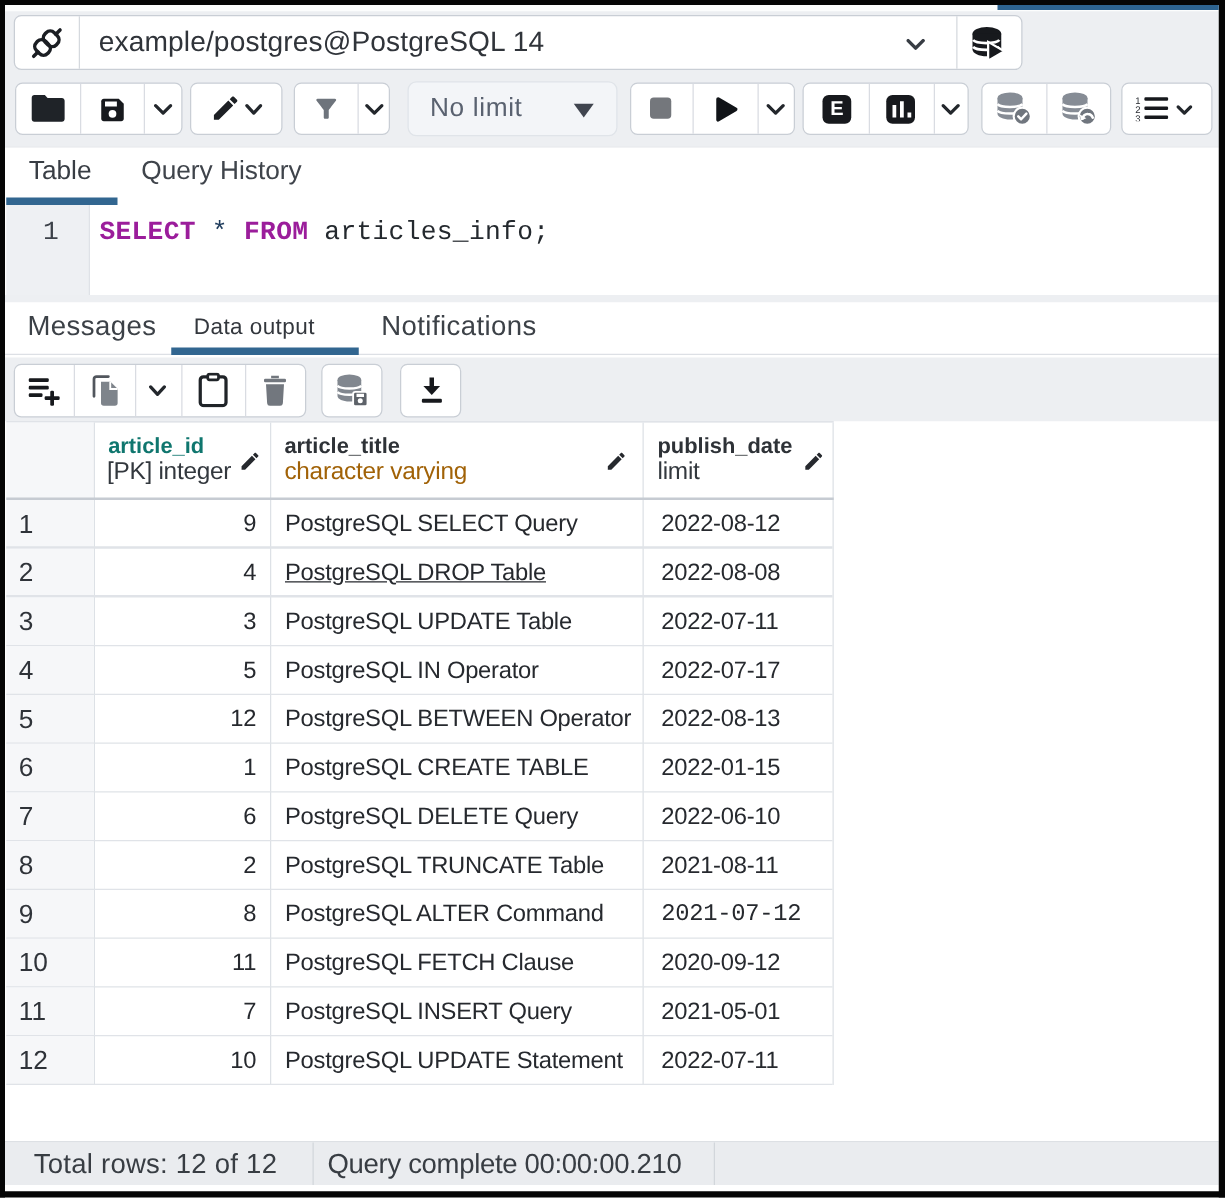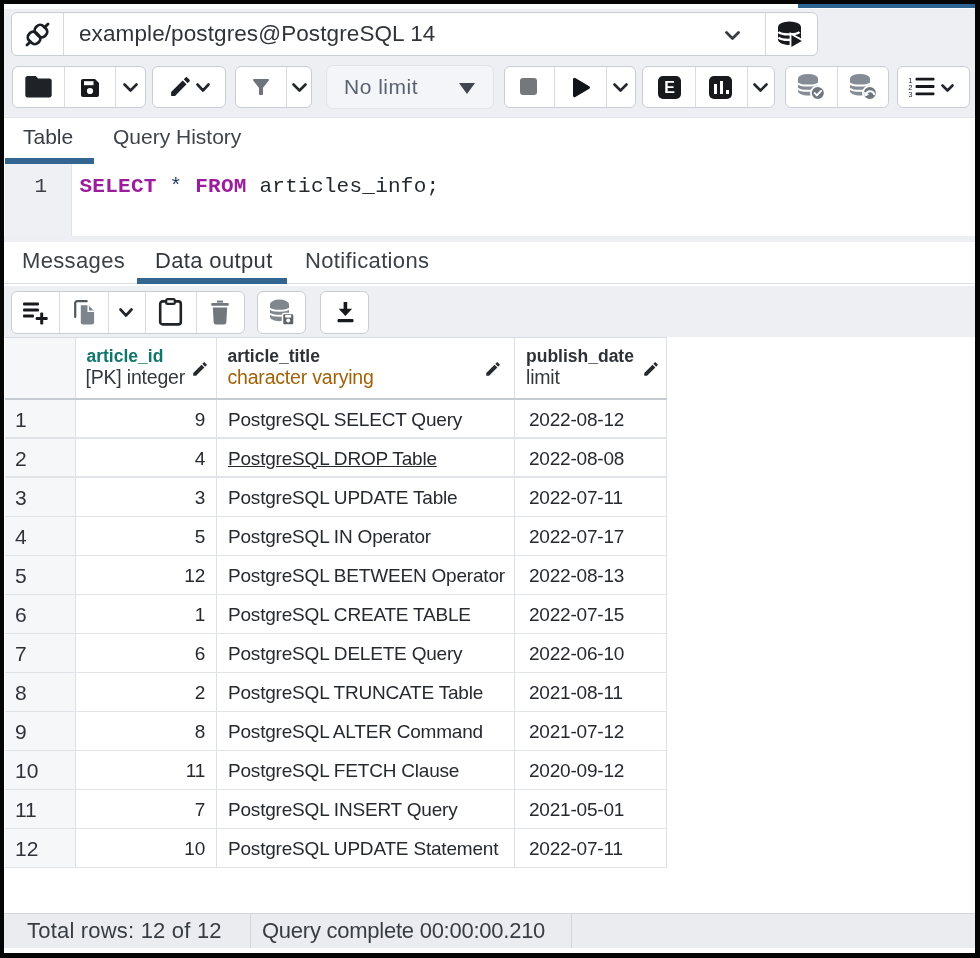--- a/index.html
+++ b/index.html
@@ -187,21 +187,21 @@
 <div class="abs" style="left:5px;top:157.5px;width:89px;height:6px;background:#326690;"></div>
 
 <div class="abs" style="left:4px;top:163.5px;width:971px;height:72.5px;background:#fff;"></div>
 <div class="abs" style="left:5px;top:163.5px;width:66.5px;height:72.5px;background:#eef0f3;border-right:1px solid #dfe2e7;"></div>
 <div class="abs" style="left:0px;top:169px;width:47px;height:35px;line-height:35px;text-align:right;font-family:'Liberation Mono',monospace;font-size:21px;color:#3c4149;">1</div>
 <div class="abs" style="left:79.5px;top:169px;height:35px;line-height:35px;font-family:'Liberation Mono',monospace;font-size:21px;letter-spacing:0.25px;color:#24292e;"><b style="color:#9b1d9b;">SELECT</b> <span style="color:#1f3c5c;">*</span> <b style="color:#9b1d9b;">FROM</b> articles_info;</div>
 
 <div class="abs" style="left:4px;top:236px;width:971px;height:6px;background:#edeff2;"></div>
 <div class="abs" style="left:4px;top:242px;width:971px;height:42px;background:#fff;border-bottom:1.5px solid #dde0e5;"></div>
 <div class="abs" style="left:22px;top:241px;height:40px;line-height:40px;font-size:22px;letter-spacing:0.35px;color:#3c4147;">Messages</div>
-<div class="abs" style="left:155px;top:241px;height:40px;line-height:40px;font-size:22px;letter-spacing:0.35px;color:#33373d;text-align:center;">Data output</div>
+<div class="abs" style="left:155px;top:241px;height:40px;line-height:40px;font-size:18px;letter-spacing:0.35px;color:#33373d;text-align:center;">Data output</div>
 <div class="abs" style="left:305px;top:241px;height:40px;line-height:40px;font-size:22px;letter-spacing:0.35px;color:#3c4147;">Notifications</div>
 <div class="abs" style="left:137px;top:278px;width:150px;height:6px;background:#326690;"></div>
 <div class="abs" style="left:4px;top:285.5px;width:971px;height:51.5px;background:#edeff2;"></div>
 
 <div class="btn" style="left:11px;top:291px;width:234px;height:43px;"></div>
 <div class="cellline" style="left:59px;top:292px;height:41px;"></div>
 <div class="cellline" style="left:108px;top:292px;height:41px;"></div>
 <div class="cellline" style="left:145px;top:292px;height:41px;"></div>
 <div class="cellline" style="left:196px;top:292px;height:41px;"></div>
 <div class="ico" id="addrow" style="left:22px;top:300px;">
@@ -325,39 +325,39 @@
 <div class="abs rowline" style="left:5px;top:593.6px;width:661px;height:1.2px;background:#e0e3e8;"></div>
 <div class="abs rn" style="left:15px;top:555.8px;height:39.07px;line-height:39.07px;">5</div>
 <div class="abs rv" style="left:73px;top:555.8px;width:132px;height:39.07px;line-height:39.07px;text-align:right;">12</div>
 <div class="abs rv" style="left:228px;top:555.8px;height:39.07px;line-height:39.07px;">PostgreSQL BETWEEN Operator</div>
 <div class="abs rv" style="left:529px;top:555.8px;height:39.07px;line-height:39.07px;">2022-08-13</div>
 <div class="abs" style="left:5px;top:594.9px;width:70px;height:39.07px;background:#f6f7f9;"></div>
 <div class="abs rowline" style="left:5px;top:632.7px;width:661px;height:1.2px;background:#e0e3e8;"></div>
 <div class="abs rn" style="left:15px;top:594.9px;height:39.07px;line-height:39.07px;">6</div>
 <div class="abs rv" style="left:73px;top:594.9px;width:132px;height:39.07px;line-height:39.07px;text-align:right;">1</div>
 <div class="abs rv" style="left:228px;top:594.9px;height:39.07px;line-height:39.07px;">PostgreSQL CREATE TABLE</div>
-<div class="abs rv" style="left:529px;top:594.9px;height:39.07px;line-height:39.07px;">2022-07-15</div>
+<div class="abs rv" style="left:529px;top:594.9px;height:39.07px;line-height:39.07px;">2022-01-15</div>
 <div class="abs" style="left:5px;top:633.9px;width:70px;height:39.07px;background:#f6f7f9;"></div>
 <div class="abs rowline" style="left:5px;top:671.8px;width:661px;height:1.2px;background:#e0e3e8;"></div>
 <div class="abs rn" style="left:15px;top:633.9px;height:39.07px;line-height:39.07px;">7</div>
 <div class="abs rv" style="left:73px;top:633.9px;width:132px;height:39.07px;line-height:39.07px;text-align:right;">6</div>
 <div class="abs rv" style="left:228px;top:633.9px;height:39.07px;line-height:39.07px;">PostgreSQL DELETE Query</div>
 <div class="abs rv" style="left:529px;top:633.9px;height:39.07px;line-height:39.07px;">2022-06-10</div>
 <div class="abs" style="left:5px;top:673.0px;width:70px;height:39.07px;background:#f6f7f9;"></div>
 <div class="abs rowline" style="left:5px;top:710.9px;width:661px;height:1.2px;background:#e0e3e8;"></div>
 <div class="abs rn" style="left:15px;top:673.0px;height:39.07px;line-height:39.07px;">8</div>
 <div class="abs rv" style="left:73px;top:673.0px;width:132px;height:39.07px;line-height:39.07px;text-align:right;">2</div>
 <div class="abs rv" style="left:228px;top:673.0px;height:39.07px;line-height:39.07px;">PostgreSQL TRUNCATE Table</div>
 <div class="abs rv" style="left:529px;top:673.0px;height:39.07px;line-height:39.07px;">2021-08-11</div>
 <div class="abs" style="left:5px;top:712.1px;width:70px;height:39.07px;background:#f6f7f9;"></div>
 <div class="abs rowline" style="left:5px;top:749.9px;width:661px;height:1.2px;background:#e0e3e8;"></div>
 <div class="abs rn" style="left:15px;top:712.1px;height:39.07px;line-height:39.07px;">9</div>
 <div class="abs rv" style="left:73px;top:712.1px;width:132px;height:39.07px;line-height:39.07px;text-align:right;">8</div>
 <div class="abs rv" style="left:228px;top:712.1px;height:39.07px;line-height:39.07px;">PostgreSQL ALTER Command</div>
-<div class="abs rv" style="left:529px;top:712.1px;height:39.07px;line-height:39.07px;">2021-07-12</div>
+<div class="abs rv" style="left:529px;top:712.1px;height:39.07px;line-height:39.07px;font-family:Liberation Mono, monospace;">2021-07-12</div>
 <div class="abs" style="left:5px;top:751.1px;width:70px;height:39.07px;background:#f6f7f9;"></div>
 <div class="abs rowline" style="left:5px;top:789.0px;width:661px;height:1.2px;background:#e0e3e8;"></div>
 <div class="abs rn" style="left:15px;top:751.1px;height:39.07px;line-height:39.07px;">10</div>
 <div class="abs rv" style="left:73px;top:751.1px;width:132px;height:39.07px;line-height:39.07px;text-align:right;">11</div>
 <div class="abs rv" style="left:228px;top:751.1px;height:39.07px;line-height:39.07px;">PostgreSQL FETCH Clause</div>
 <div class="abs rv" style="left:529px;top:751.1px;height:39.07px;line-height:39.07px;">2020-09-12</div>
 <div class="abs" style="left:5px;top:790.2px;width:70px;height:39.07px;background:#f6f7f9;"></div>
 <div class="abs rowline" style="left:5px;top:828.1px;width:661px;height:1.2px;background:#e0e3e8;"></div>
 <div class="abs rn" style="left:15px;top:790.2px;height:39.07px;line-height:39.07px;">11</div>
 <div class="abs rv" style="left:73px;top:790.2px;width:132px;height:39.07px;line-height:39.07px;text-align:right;">7</div>

